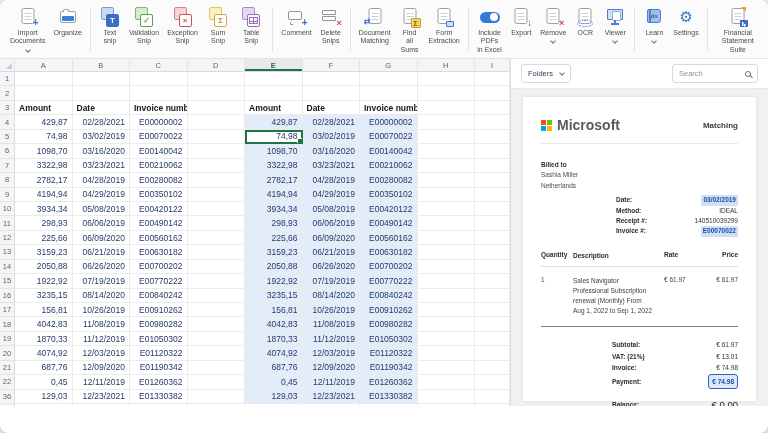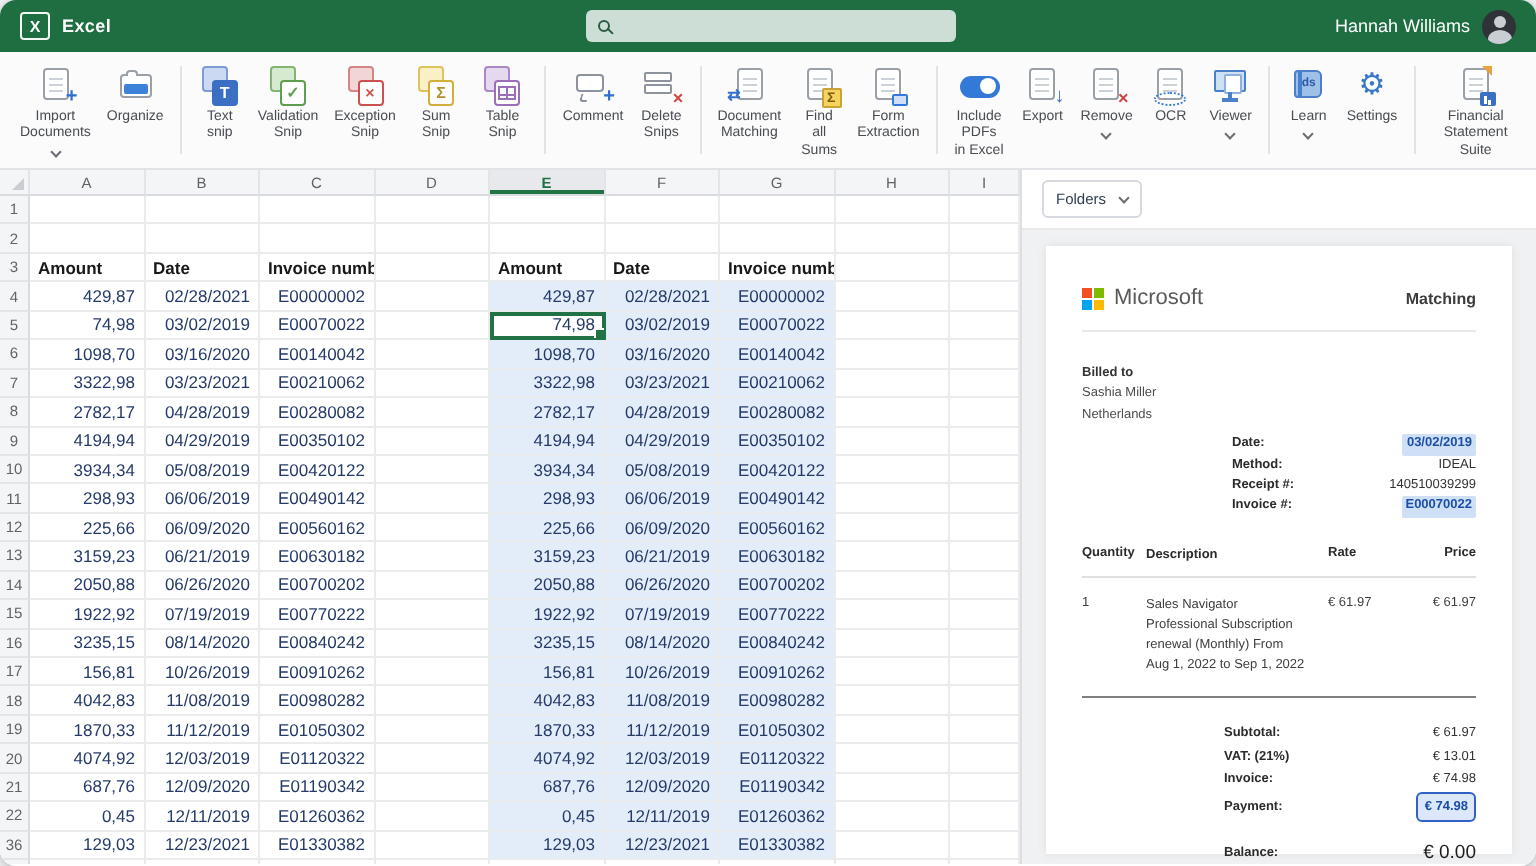--- a/index.html
+++ b/index.html
@@ -108,21 +108,21 @@
   .panel{flex:1;border-left:1px solid #dcdee1;display:flex;flex-direction:column;background:#f0f1f3;min-width:0;}
   .ptoolbar{height:30px;background:#fff;border-bottom:1px solid #e7e8ea;display:flex;align-items:center;padding:0 10px;gap:5px;flex:0 0 auto;}
   .pdrop{height:19px;border:1px solid #d6dae0;border-radius:3px;display:flex;align-items:center;font-size:7.5px;color:#2e3d52;padding:0 6px;gap:7px;background:#fff;white-space:nowrap;}
   .pdrop .chev{margin-top:-2px;}
   .psearch{margin-left:auto;width:86px;height:19px;border:1px solid #d6dae0;border-radius:3px;display:flex;align-items:center;justify-content:space-between;padding:0 6px;font-size:7.5px;color:#8a909a;background:#fff;}
   .pbody{flex:1;padding:8px 12px 5px;overflow:hidden;}
   .card{background:#fff;height:100%;box-shadow:0 0 5px rgba(0,0,0,.08);padding:20px 18px 0;position:relative;}
   .cardhead{display:flex;align-items:center;}
   .mslogo{display:grid;grid-template-columns:5px 5px;gap:1px;flex:0 0 auto;}
   .mslogo i{width:5px;height:5px;display:block;}
-  .brand{font-size:11px;color:#5a5a5a;font-weight:400;margin-left:5px;}
+  .brand{font-size:14px;color:#5a5a5a;font-weight:700;margin-left:5px;}
   .invtitle{margin-left:auto;font-size:8px;color:#3c3c3c;font-weight:600;}
   .chr{border:none;border-top:1px solid #eaeaea;margin:10px 0 16px;}
   .billed{font-size:6.5px;color:#4c4c4c;line-height:1.6;}
   .billed .bb{font-weight:bold;color:#333;}
   .meta{width:122px;margin:4px 0 0 auto;}
   .mrow{display:flex;justify-content:space-between;font-size:6.5px;line-height:1.6;color:#333;align-items:center;}
   .mrow .ml{font-weight:bold;color:#2b2b2b;}
   .mv.hli{background:#cfdff6;color:#1c4ea6;font-weight:bold;padding:0 2px;border-radius:1px;}
   .items{margin-top:14px;font-size:6.5px;color:#3e3e3e;}
   .ith{display:flex;font-weight:bold;color:#2b2b2b;border-bottom:1px solid #e0e0e0;padding-bottom:5px;}
@@ -136,29 +136,20 @@
   .tl{font-weight:bold;color:#2b2b2b;}
   .tv.boxed{border:1px solid #2f62c4;background:#dce8fa;color:#1c4ea6;font-weight:bold;border-radius:3px;padding:0.5px 3px;}
   .balrow{margin-top:7px;}
   .balrow .bv{font-size:9.5px;color:#1d1d1d;}
 </style>
 </head>
 <body>
 
 <div class="window">
 
-  <div class="titlebar">
-    <span class="appicon"></span>
-    <span class="tb-title">Excel</span>
-    <div class="tb-search">
-      <span class="mag"></span>
-    </div>
-    <span class="tb-user">Hannah Williams</span>
-    <span class="avatar"></span>
-  </div>
 
   <div class="ribbon" id="ribbon">
       <div class="rgroup">
         <div class="rbtn">
           <span class="icn ">
             <span class="d"></span>
             <span class="bdg bl">+</span>
           </span>
           <div class="rlbl">Import
 Documents</div>
@@ -589,20 +580,24 @@
           <div class="c"></div>
           <div class="c"></div>
         </div>
     </div>
 
     <div class="panel">
       <div class="ptoolbar">
         <div class="pdrop">
           <span>Folders</span>
           <span class="chev"></span>
+        </div>
+        <div class="psearch">
+          <span>Search</span>
+          <span class="mag gray"></span>
         </div>
       </div>
       <div class="pbody">
         <div class="card">
           <div class="cardhead">
             <span class="mslogo">
               <i style="background:#f25022"></i>
                 <i style="background:#7fba00"></i>
                 <i style="background:#00a4ef"></i>
                 <i style="background:#ffb900"></i>

